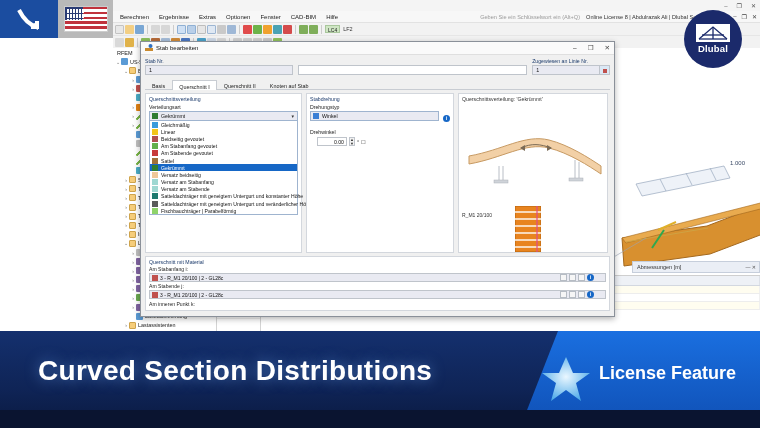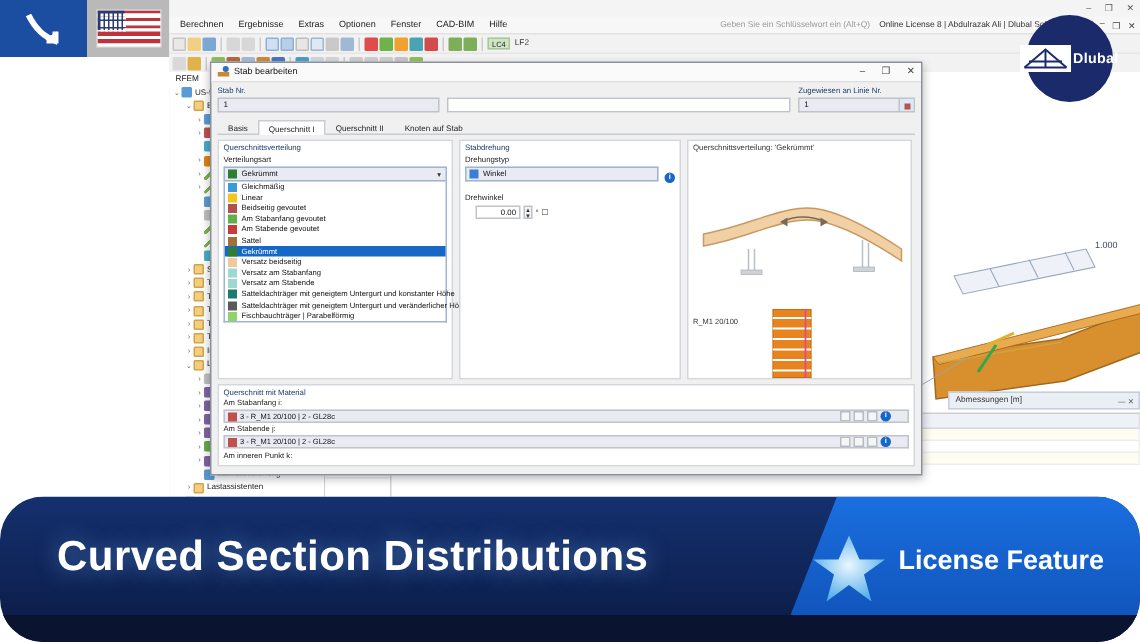--- a/index.html
+++ b/index.html
@@ -163,34 +163,34 @@
   .secrow { margin-top:1px; }
   .secrow .l { font-size:5.1px; color:#222; margin-bottom:1px; }
   .secfield { height:9px; background:#e9eaf2; border:1px solid #bfc4cb; display:flex;
               align-items:center; gap:2px; padding-left:2px; }
   .secfield .sw { width:6px; height:6px; background:#c0504d; flex:0 0 auto; }
   .secfield .tx { font-size:5px; color:#111; white-space:nowrap; }
   .secfield .tools { margin-left:auto; display:flex; gap:2px; padding-right:2px; }
   .secfield .tools .b { width:7px; height:7px; border:1px solid #b6bcc4; background:#f6f6f6; }
 
   
-  .banner { position:absolute; left:0; right:0; bottom:0; height:97px; overflow:hidden;border-radius:29px; }
+  .banner { position:absolute; left:0; right:0; bottom:0; height:97px; overflow:hidden; }
   .banner .left { position:absolute; inset:0; background:linear-gradient(180deg,#14306e 0%,#0f2456 60%,#0a1940 100%); }
   .banner .right { position:absolute; right:0; top:0; bottom:0; width:240px;
                    background:linear-gradient(180deg,#1a6fe0 0%,#0f4fb4 100%);
                    clip-path:polygon(38px 0, 100% 0, 100% 100%, 0 100%); }
   .banner .strip { position:absolute; left:0; right:0; bottom:0; height:18px; background:#0a1430; }
   .banner .title { position:absolute; left:38px; top:24px; font-size:28px; color:#fff;
                    font-weight:bold; letter-spacing:.3px; text-shadow:0 0 14px rgba(120,180,255,.55); }
   .banner .pf { position:absolute; right:24px; top:32px; font-size:18px; color:#fff; font-weight:bold; }
   .banner .star { position:absolute; right:168px; top:24px; width:52px; height:50px; }
 
   
   .logo { position:absolute; right:18px; top:10px; width:58px; height:58px; border-radius:50%;
-          background:#1b2a6b; display:flex; flex-direction:row; align-items:center;
+          background:#1b2a6b; display:flex; flex-direction:column; align-items:center;
           justify-content:center; gap:1px; }
   .logo .mark { width:34px; height:18px; background:#fff; position:relative; }
   .logo .txt { font-size:9.5px; color:#fff; font-weight:bold; letter-spacing:.2px; }
 </style>
 </head>
 <body>
 
 <div class="app">
 
   <div class="tl-blue">

